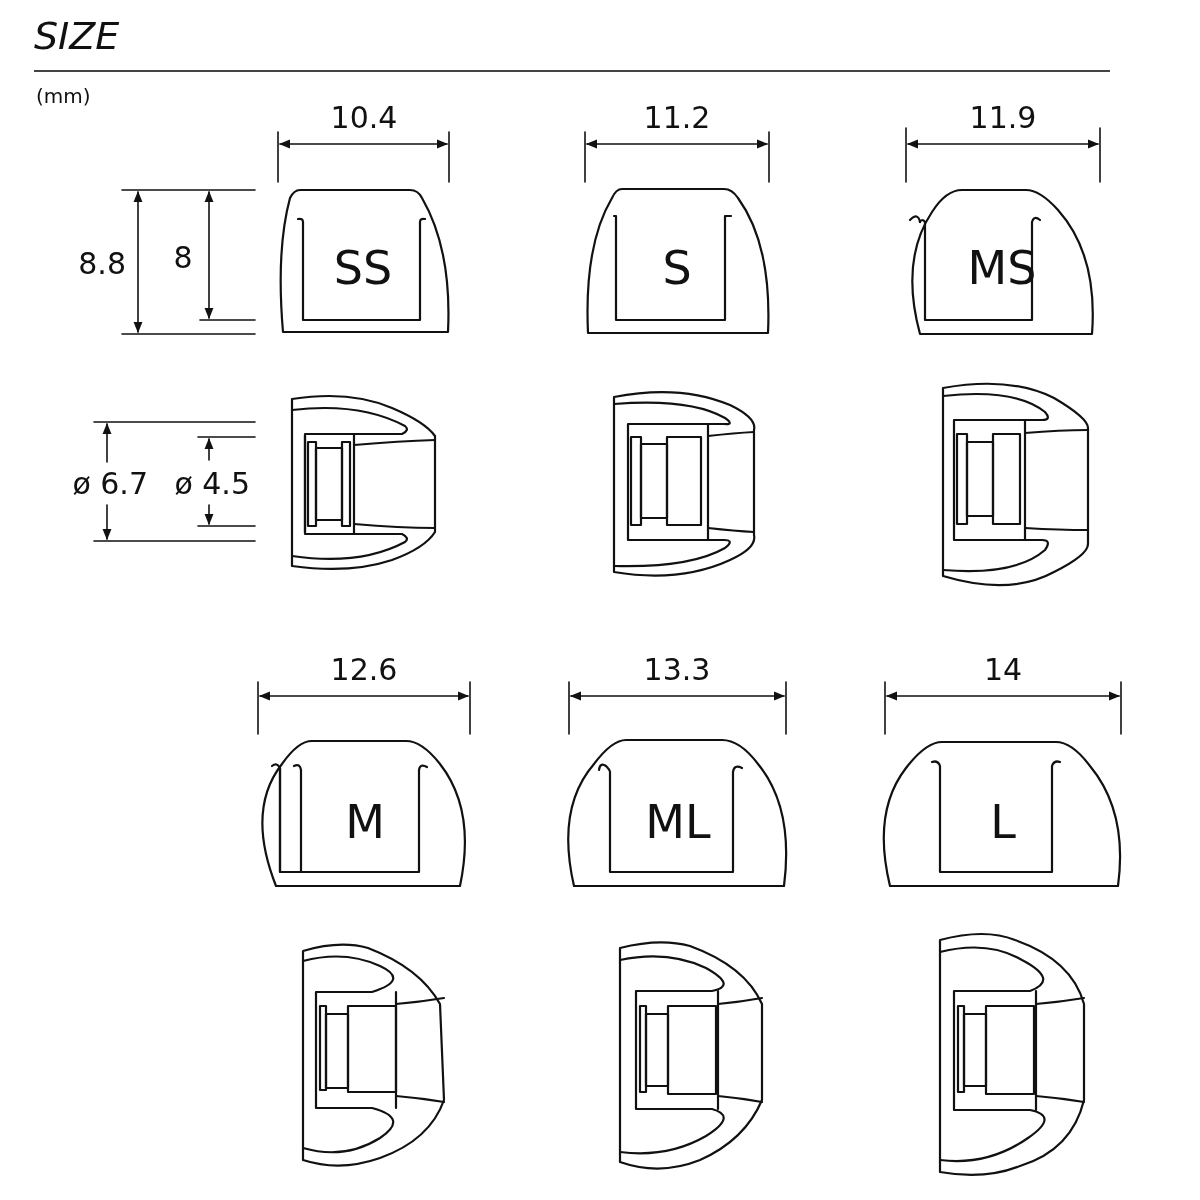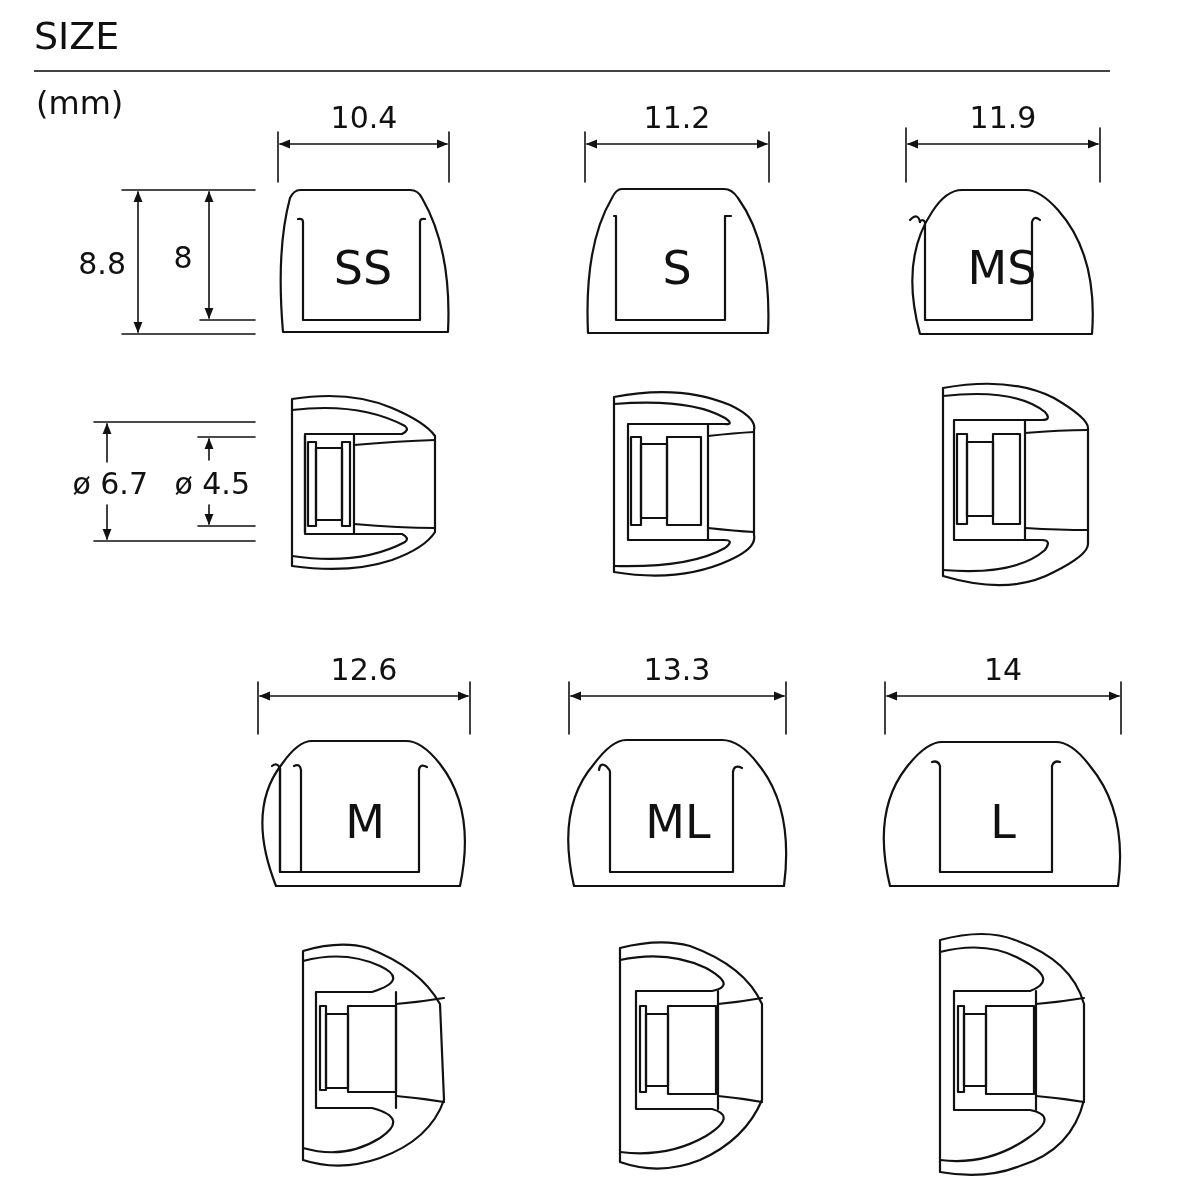--- a/index.html
+++ b/index.html
@@ -1,20 +1,20 @@
 <!DOCTYPE html>
 <html><head>
 <meta charset="utf-8">
 <style>
   html, body { margin: 0; padding: 0; background: #ffffff; }
   body { width: 1200px; height: 1200px; position: relative; overflow: hidden;
          font-family: "DejaVu Sans", "Liberation Sans", sans-serif; color: #111; }
-  .title { position: absolute; left: 34px; top: 14px; font-size: 38px; letter-spacing: 0px; }
+  .title { position: absolute; left: 34px; top: 14px; font-size: 38px; letter-spacing: 0px; font-style: italic; }
   .rule { position: absolute; left: 34px; top: 70px; width: 1076px; height: 2px; background: #444; }
-  .unit { position: absolute; left: 36px; top: 84px; font-size: 32px; }
+  .unit { position: absolute; left: 36px; top: 84px; font-size: 20px; }
   svg.diagram { position: absolute; left: 0; top: 0; }
   svg text { font-family: "DejaVu Sans", "Liberation Sans", sans-serif; fill: #111; }
 </style>
 </head>
 <body>
 
 <div class="title">SIZE</div>
 <div class="rule"></div>
 <div class="unit">(mm)</div>
 

